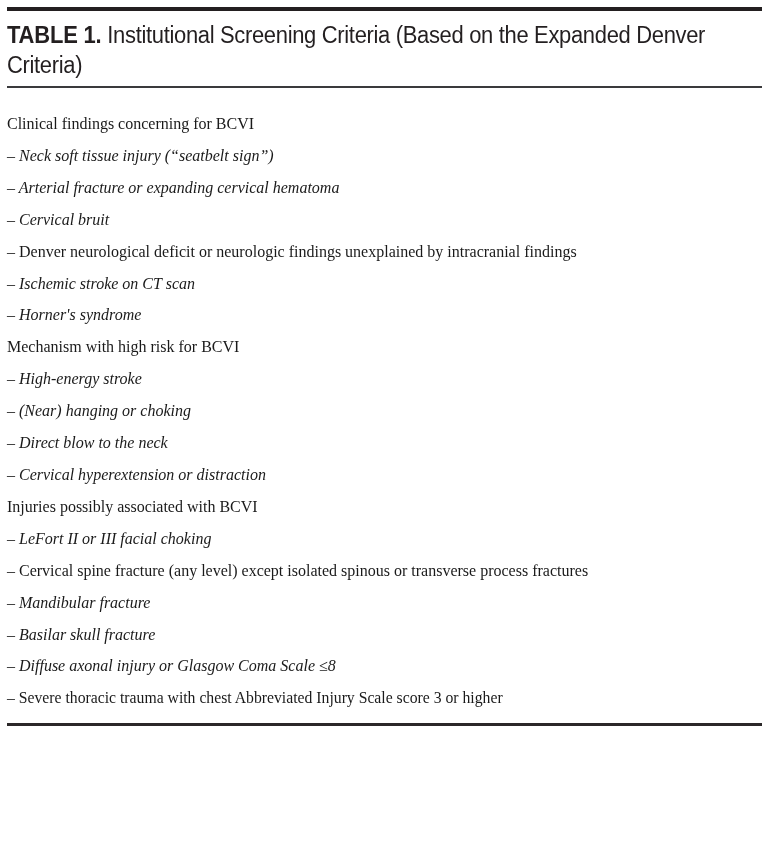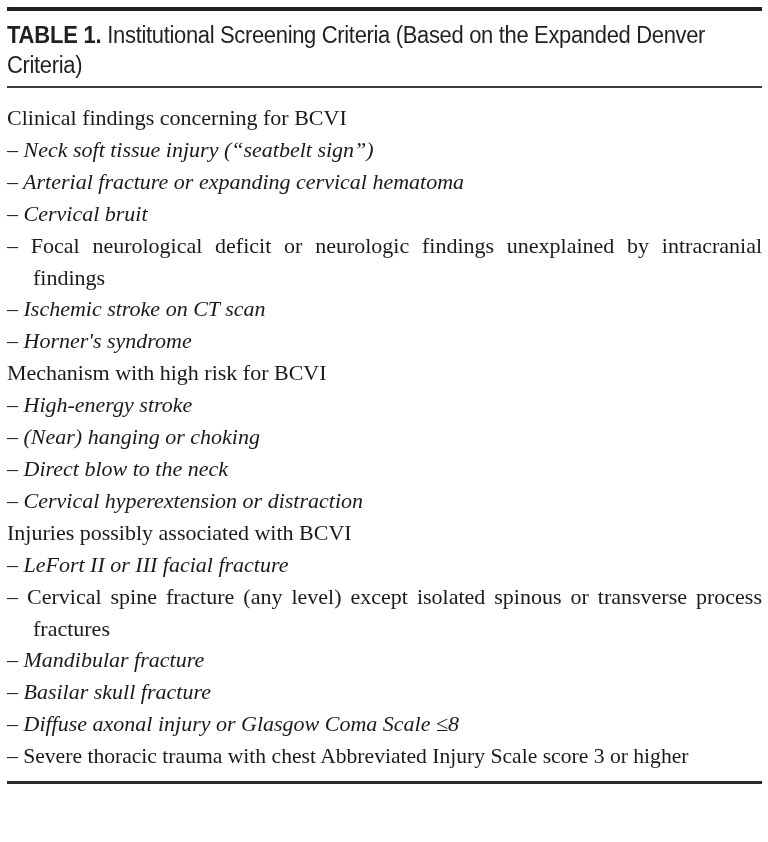--- a/index.html
+++ b/index.html
@@ -59,22 +59,22 @@
   .table-title .label {
     font-weight: bold;
     letter-spacing: -0.2px;
   }
   .table-title .caption {
     font-weight: normal;
   }
 
   
   .table-body {
-    margin-top: 14px;
-    font-size: 22px;
+    margin-top: 20px;
+    font-size: 16px;
     line-height: 31.9px;
   }
 
   .group-heading {
     margin: 0;
     padding: 0;
     text-align: left;
     white-space: nowrap;
   }
 
@@ -124,40 +124,40 @@
   <div class="rule rule-mid"></div>
 
   <div class="table-body">
 
     <div class="section">
       <div class="group-heading">Clinical findings concerning for BCVI</div>
       <ul class="criteria-list">
         <li class="criteria-item nowrap"><span class="dash">–</span> <span>Neck soft tissue injury (“seatbelt sign”)</span></li>
         <li class="criteria-item nowrap"><span class="dash">–</span> <span>Arterial fracture or expanding cervical hematoma</span></li>
         <li class="criteria-item nowrap"><span class="dash">–</span> <span>Cervical bruit</span></li>
-        <li class="criteria-item justify"><span class="dash">–</span> <span>Focal neurological deficit or neurologic findings unexplained by intracranial findings</span></li>
+        <li class="criteria-item justify"><span class="dash">–</span> <span>Denver neurological deficit or neurologic findings unexplained by intracranial findings</span></li>
         <li class="criteria-item nowrap"><span class="dash">–</span> <span>Ischemic stroke on CT scan</span></li>
         <li class="criteria-item nowrap"><span class="dash">–</span> <span>Horner's syndrome</span></li>
       </ul>
     </div>
 
     <div class="section">
       <div class="group-heading">Mechanism with high risk for BCVI</div>
       <ul class="criteria-list">
         <li class="criteria-item nowrap"><span class="dash">–</span> <span>High-energy stroke</span></li>
         <li class="criteria-item nowrap"><span class="dash">–</span> <span>(Near) hanging or choking</span></li>
         <li class="criteria-item nowrap"><span class="dash">–</span> <span>Direct blow to the neck</span></li>
         <li class="criteria-item nowrap"><span class="dash">–</span> <span>Cervical hyperextension or distraction</span></li>
       </ul>
     </div>
 
     <div class="section">
       <div class="group-heading">Injuries possibly associated with BCVI</div>
       <ul class="criteria-list">
-        <li class="criteria-item nowrap"><span class="dash">–</span> <span>LeFort II or III facial fracture</span></li>
+        <li class="criteria-item nowrap"><span class="dash">–</span> <span>LeFort II or III facial choking</span></li>
         <li class="criteria-item justify"><span class="dash">–</span> <span>Cervical spine fracture (any level) except isolated spinous or transverse process fractures</span></li>
         <li class="criteria-item nowrap"><span class="dash">–</span> <span>Mandibular fracture</span></li>
         <li class="criteria-item nowrap"><span class="dash">–</span> <span>Basilar skull fracture</span></li>
         <li class="criteria-item nowrap"><span class="dash">–</span> <span>Diffuse axonal injury or Glasgow Coma Scale ≤8</span></li>
         <li class="criteria-item fit"><span class="dash">–</span> <span>Severe thoracic trauma with chest Abbreviated Injury Scale score 3 or higher</span></li>
       </ul>
     </div>
 
   </div>
 

